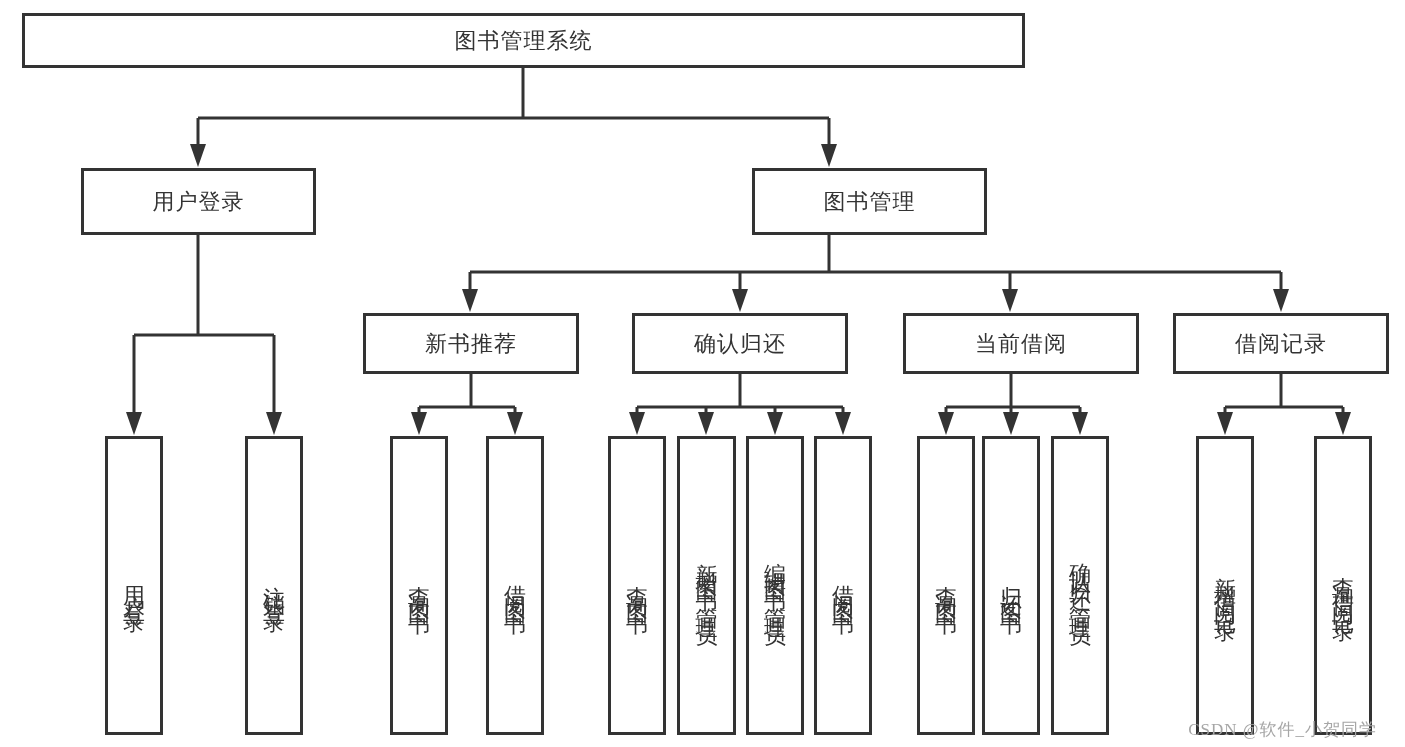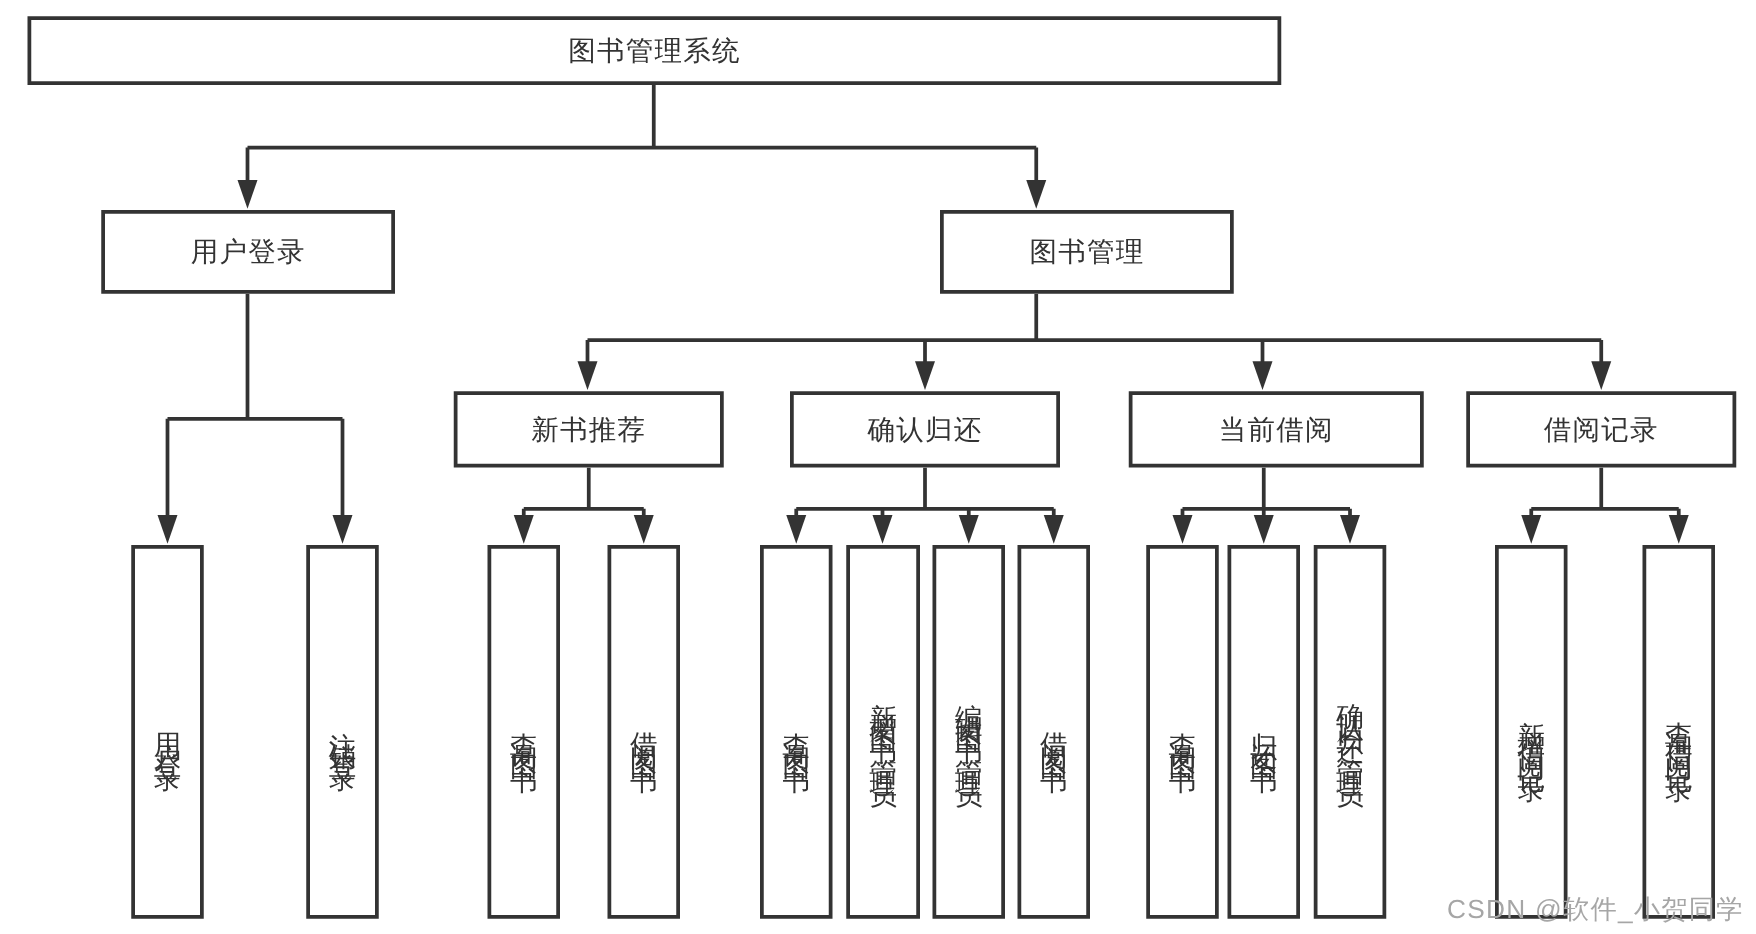--- a/index.html
+++ b/index.html
@@ -6,21 +6,21 @@
     --line:#333333;
     --text:#333333;
     --wm:#a6a6a6;
     --bg:#ffffff;
   }
   html,body{margin:0;padding:0;background:var(--bg);}
   .canvas{
     position:relative;
     width:1405px;height:747px;
     background:var(--bg);
-    font-family:Liberation Sans, sans-serif;
+    font-family:Liberation Serif, serif;
     overflow:hidden;
   }
   svg.connectors{position:absolute;left:0;top:0;width:1405px;height:747px;}
   svg.connectors path{stroke:var(--line);stroke-width:3;fill:none;}
   svg.connectors polygon{fill:var(--line);stroke:none;}
   .box{
     position:absolute;
     box-sizing:border-box;
     border:3px solid var(--line);
     background:#fff;
@@ -33,23 +33,23 @@
   .v-box{
     writing-mode:vertical-rl;
     text-orientation:mixed;
     font-size:22px;
     letter-spacing:9px;
     line-height:1;
     white-space:nowrap;
   }
   .watermark{
     position:absolute;
-    right:10px;bottom:6px;
+    right:28px;bottom:6px;
     color:var(--wm);
-    font-size:21px;
+    font-size:17px;
     letter-spacing:1px;
     white-space:nowrap;
   }
 </style>
 </head>
 <body>
 
 <div class="canvas">
 
   <svg class="connectors" viewBox="0 0 1405 747" aria-hidden="true">

